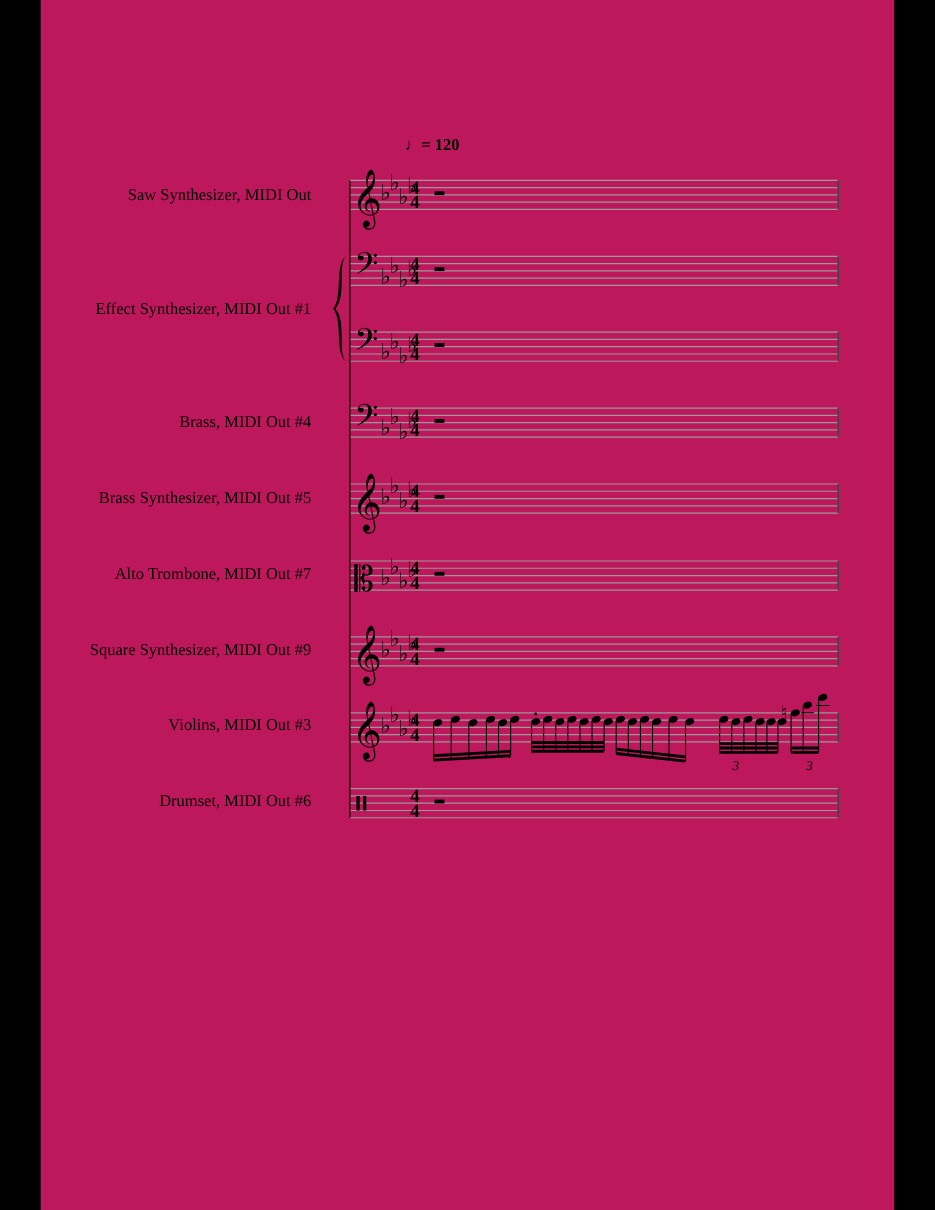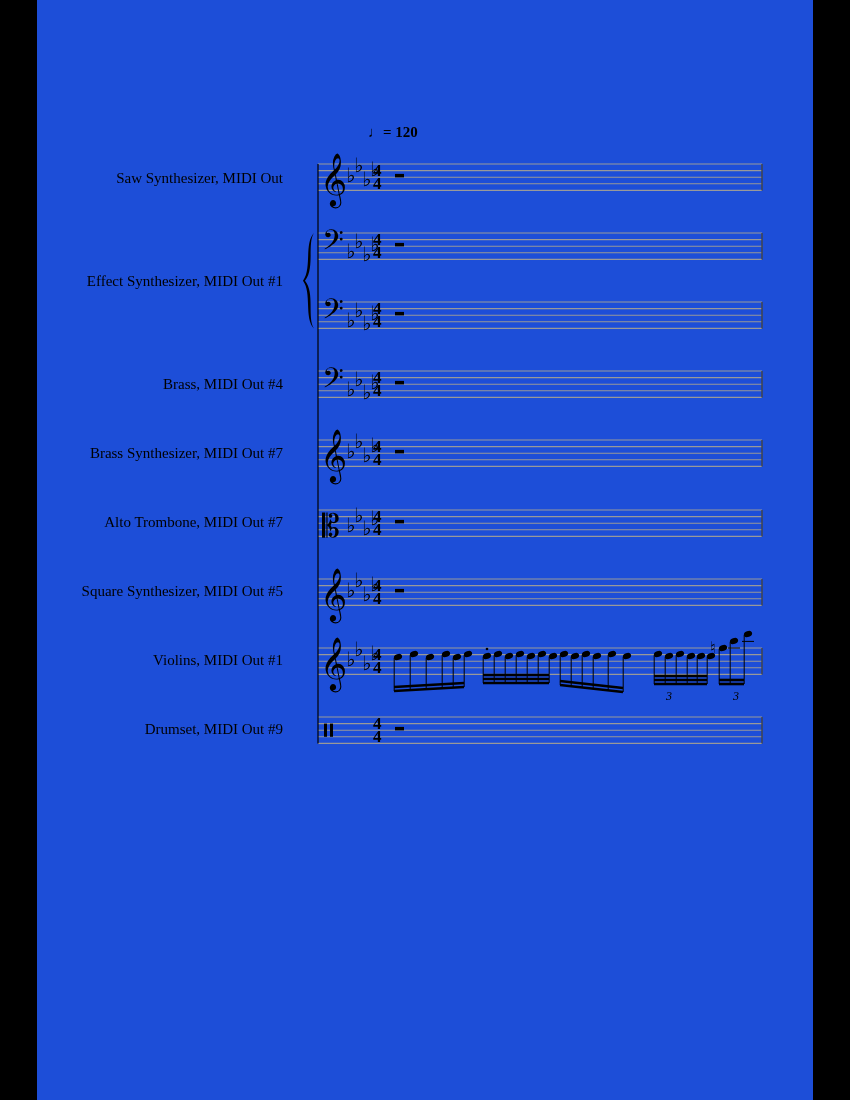--- a/index.html
+++ b/index.html
@@ -1,38 +1,38 @@
 <!DOCTYPE html>
 <html><head>
 <meta charset="utf-8">
 <style>
   html, body { margin:0; padding:0; }
   body { width:850px; height:1100px; background:#000; position:relative; overflow:hidden;
          font-family:"Liberation Serif", "DejaVu Serif", serif; }
-  #sheet { position:absolute; left:37px; top:0; width:776px; height:1100px; background:#1d4ed8; }
+  #sheet { position:absolute; left:37px; top:0; width:776px; height:1100px; background:#be185d; }
   #score { position:absolute; left:0; top:0; }
   .label { position:absolute; right:530px; font-size:15px; color:#000; white-space:nowrap; text-align:right; }
   .tempo { position:absolute; font-size:15px; font-weight:bold; color:#000; }
 </style>
 </head>
 <body>
 
 <div id="sheet">
   <div class="tempo" style="left:331px; top:124px;">
     <span>♩</span><span>= 120</span>
   </div>
   <div id="labels">
       <div class="label" style="top: 170px;">Saw Synthesizer, MIDI Out</div>
       <div class="label" style="top: 273px;">Effect Synthesizer, MIDI Out #1</div>
       <div class="label" style="top: 376px;">Brass, MIDI Out #4</div>
-      <div class="label" style="top: 445px;">Brass Synthesizer, MIDI Out #7</div>
+      <div class="label" style="top: 445px;">Brass Synthesizer, MIDI Out #5</div>
       <div class="label" style="top: 514px;">Alto Trombone, MIDI Out #7</div>
-      <div class="label" style="top: 583px;">Square Synthesizer, MIDI Out #5</div>
-      <div class="label" style="top: 652px;">Violins, MIDI Out #1</div>
-      <div class="label" style="top: 721px;">Drumset, MIDI Out #9</div>
+      <div class="label" style="top: 583px;">Square Synthesizer, MIDI Out #9</div>
+      <div class="label" style="top: 652px;">Violins, MIDI Out #3</div>
+      <div class="label" style="top: 721px;">Drumset, MIDI Out #6</div>
     </div>
   <svg id="score" width="776" height="1100">
       <g>
         <line x1="281" x2="725" y1="164" y2="164" stroke="#999" stroke-width="1.1"></line>
         <line x1="281" x2="725" y1="170.6" y2="170.6" stroke="#999" stroke-width="1.1"></line>
         <line x1="281" x2="725" y1="177.2" y2="177.2" stroke="#999" stroke-width="1.1"></line>
         <line x1="281" x2="725" y1="183.8" y2="183.8" stroke="#999" stroke-width="1.1"></line>
         <line x1="281" x2="725" y1="190.4" y2="190.4" stroke="#999" stroke-width="1.1"></line>
         <line x1="725" x2="725" y1="164" y2="190.4" stroke="#444" stroke-width="1.4"></line>
         <text x="283" y="195.4" font-size="46" font-family="DejaVu Sans, sans-serif">𝄞</text>

